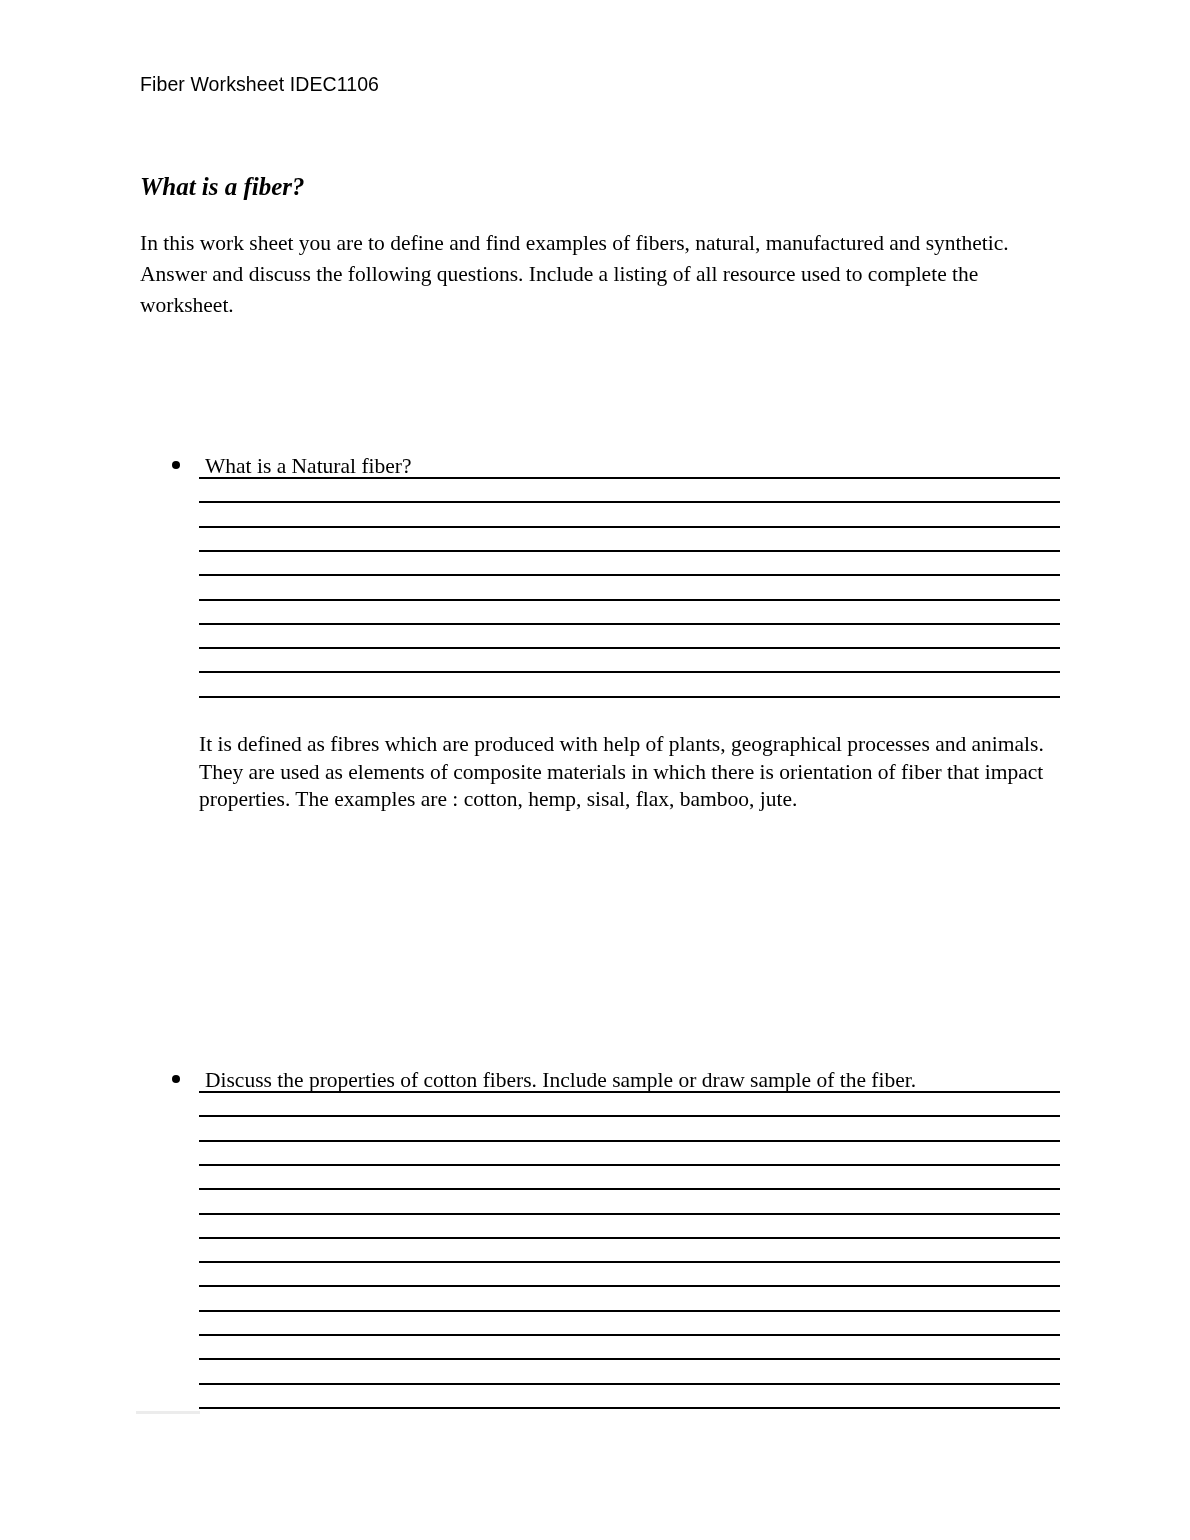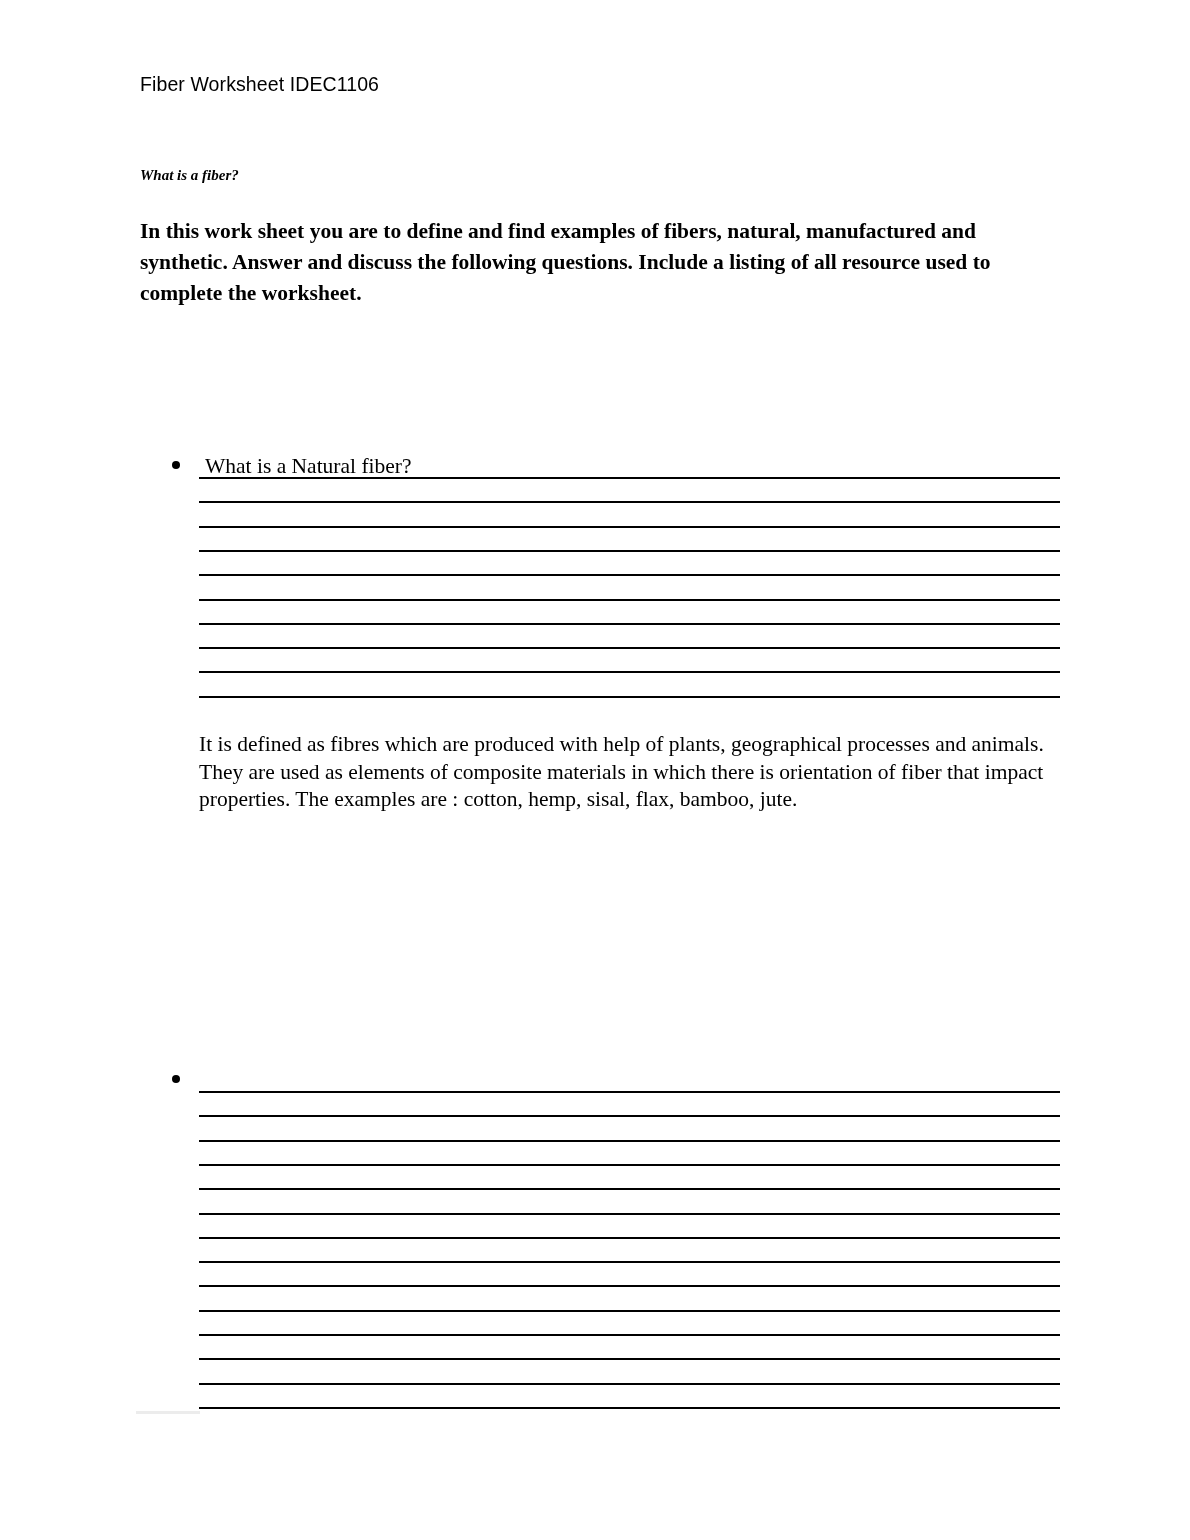--- a/index.html
+++ b/index.html
@@ -40,40 +40,40 @@
 
   
   .content {
     position: absolute;
     left: 140px;
     top: 160px;
     width: 920px;
   }
 
   .heading-q {
-    font-size: 15px;
+    font-size: 25px;
     line-height: 30px;
     font-weight: bold;
     font-style: italic;
-    margin: 0 0 26px 0;
+    margin: 12px 0 26px 0;
   }
 
   .definition {
     font-size: 21.5px;
     line-height: 31px;
     font-weight: bold;
     font-style: italic;
     margin: 0 0 25px 0;
     width: 865px;
   }
 
   .instructions {
     font-size: 21.5px;
     line-height: 31px;
-    font-weight: bold;
+    font-weight: normal;
     font-style: normal;
     margin: 0 0 0 0;
     width: 880px;
   }
 
   
   .qblock {
     position: absolute;
     left: 0;
     width: 1190px;
@@ -149,20 +149,21 @@
   <div class="qblock" id="qblock-1" style="top:452px;">
     <div class="q-row">
       <span class="bullet"></span>
       <span class="q-text">What is a Natural fiber?</span>
     </div>
   </div>
 
   <div class="qblock" id="qblock-2" style="top:1066px;">
     <div class="q-row">
       <span class="bullet"></span>
+      <span class="q-text">Discuss the properties of cotton fibers. Include sample or draw sample of the fiber.</span>
     </div>
   </div>
 
   <div class="page-break-mark"></div>
 
 <div class="rule" style="top: 477px;"></div>
     <div class="rule" style="top: 501.3px;"></div>
     <div class="rule" style="top: 525.6px;"></div>
     <div class="rule" style="top: 549.9px;"></div>
     <div class="rule" style="top: 574.2px;"></div>

